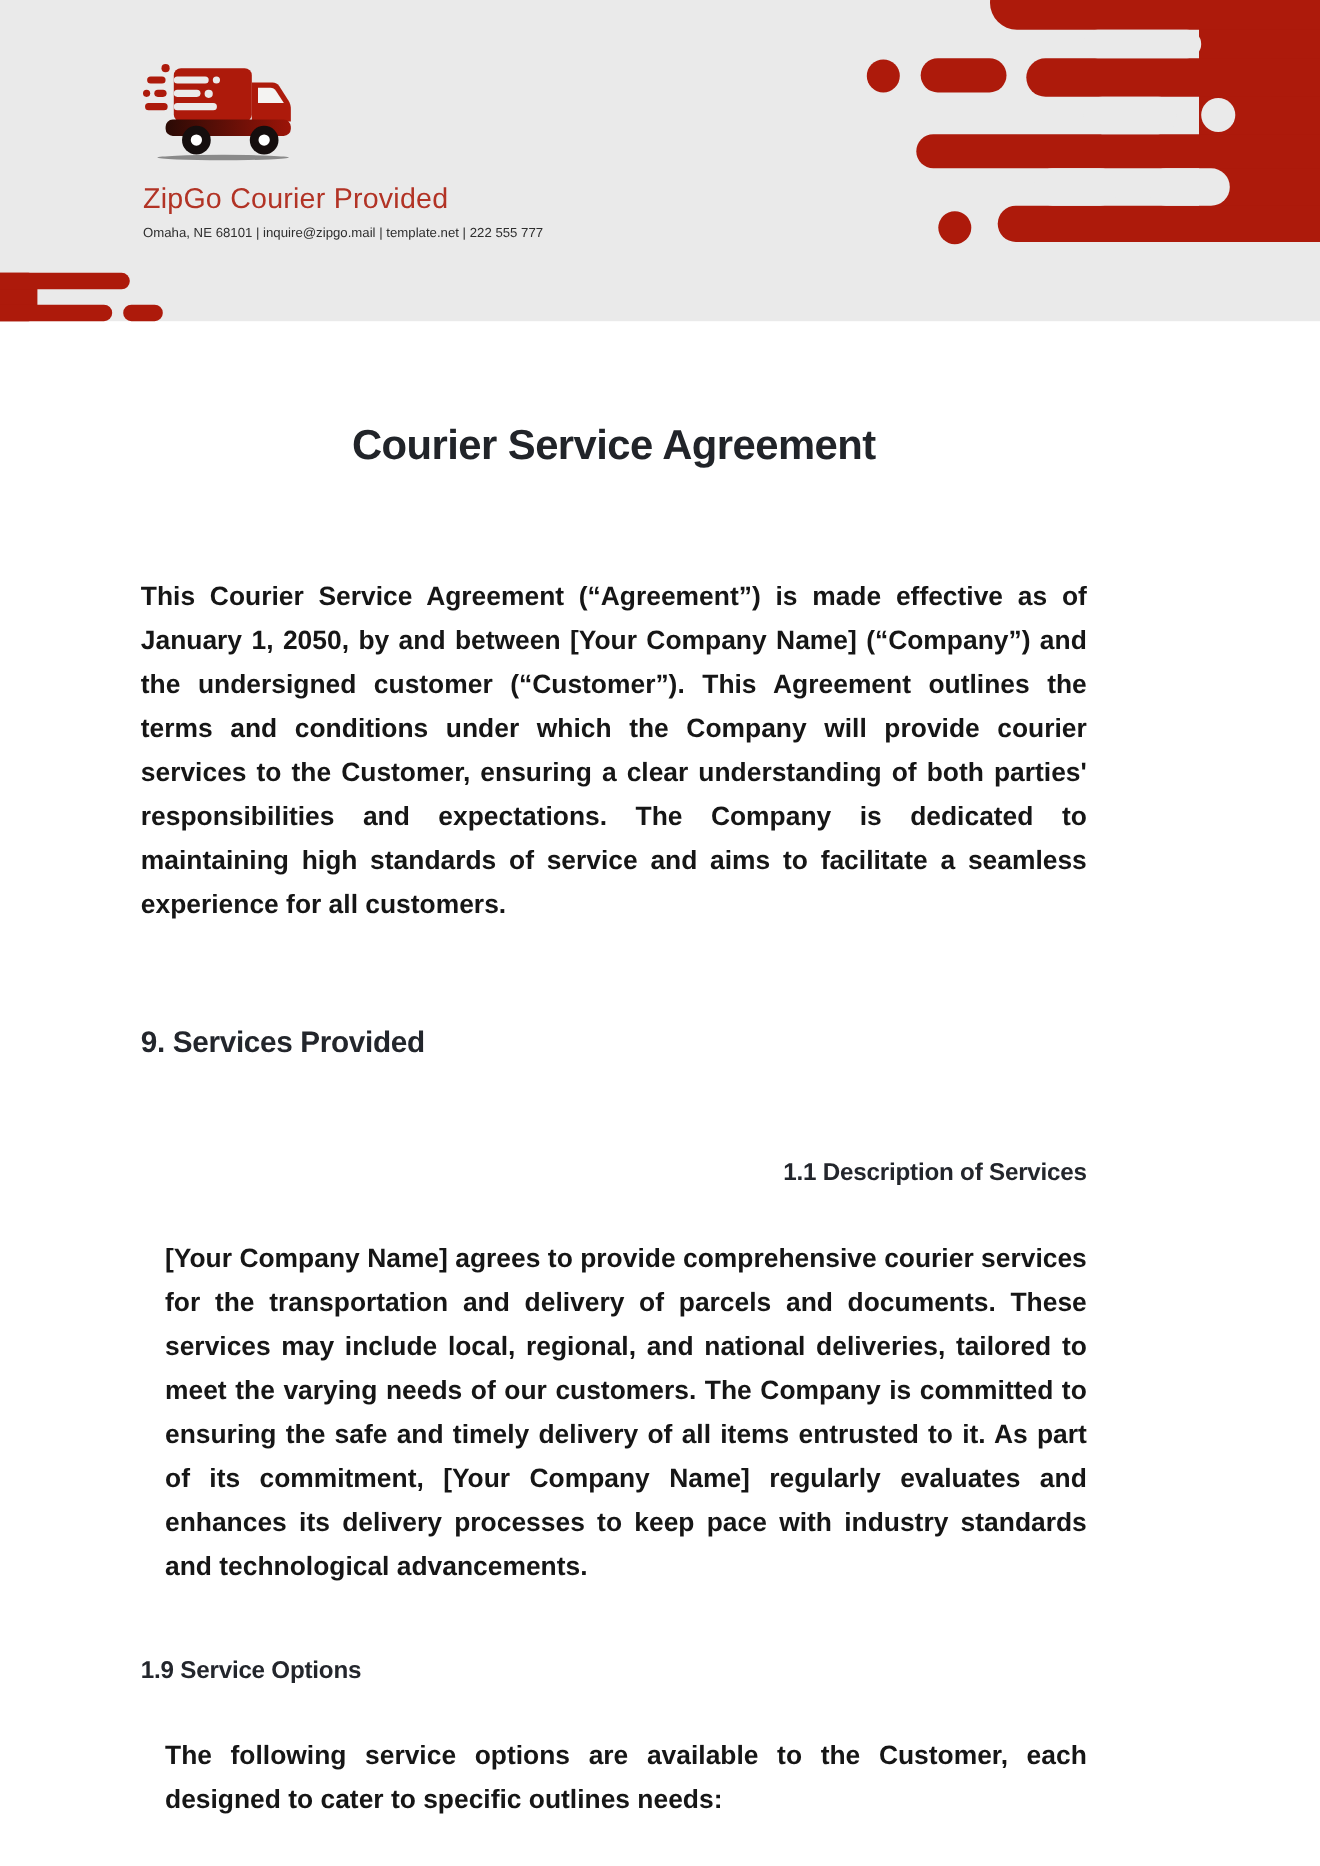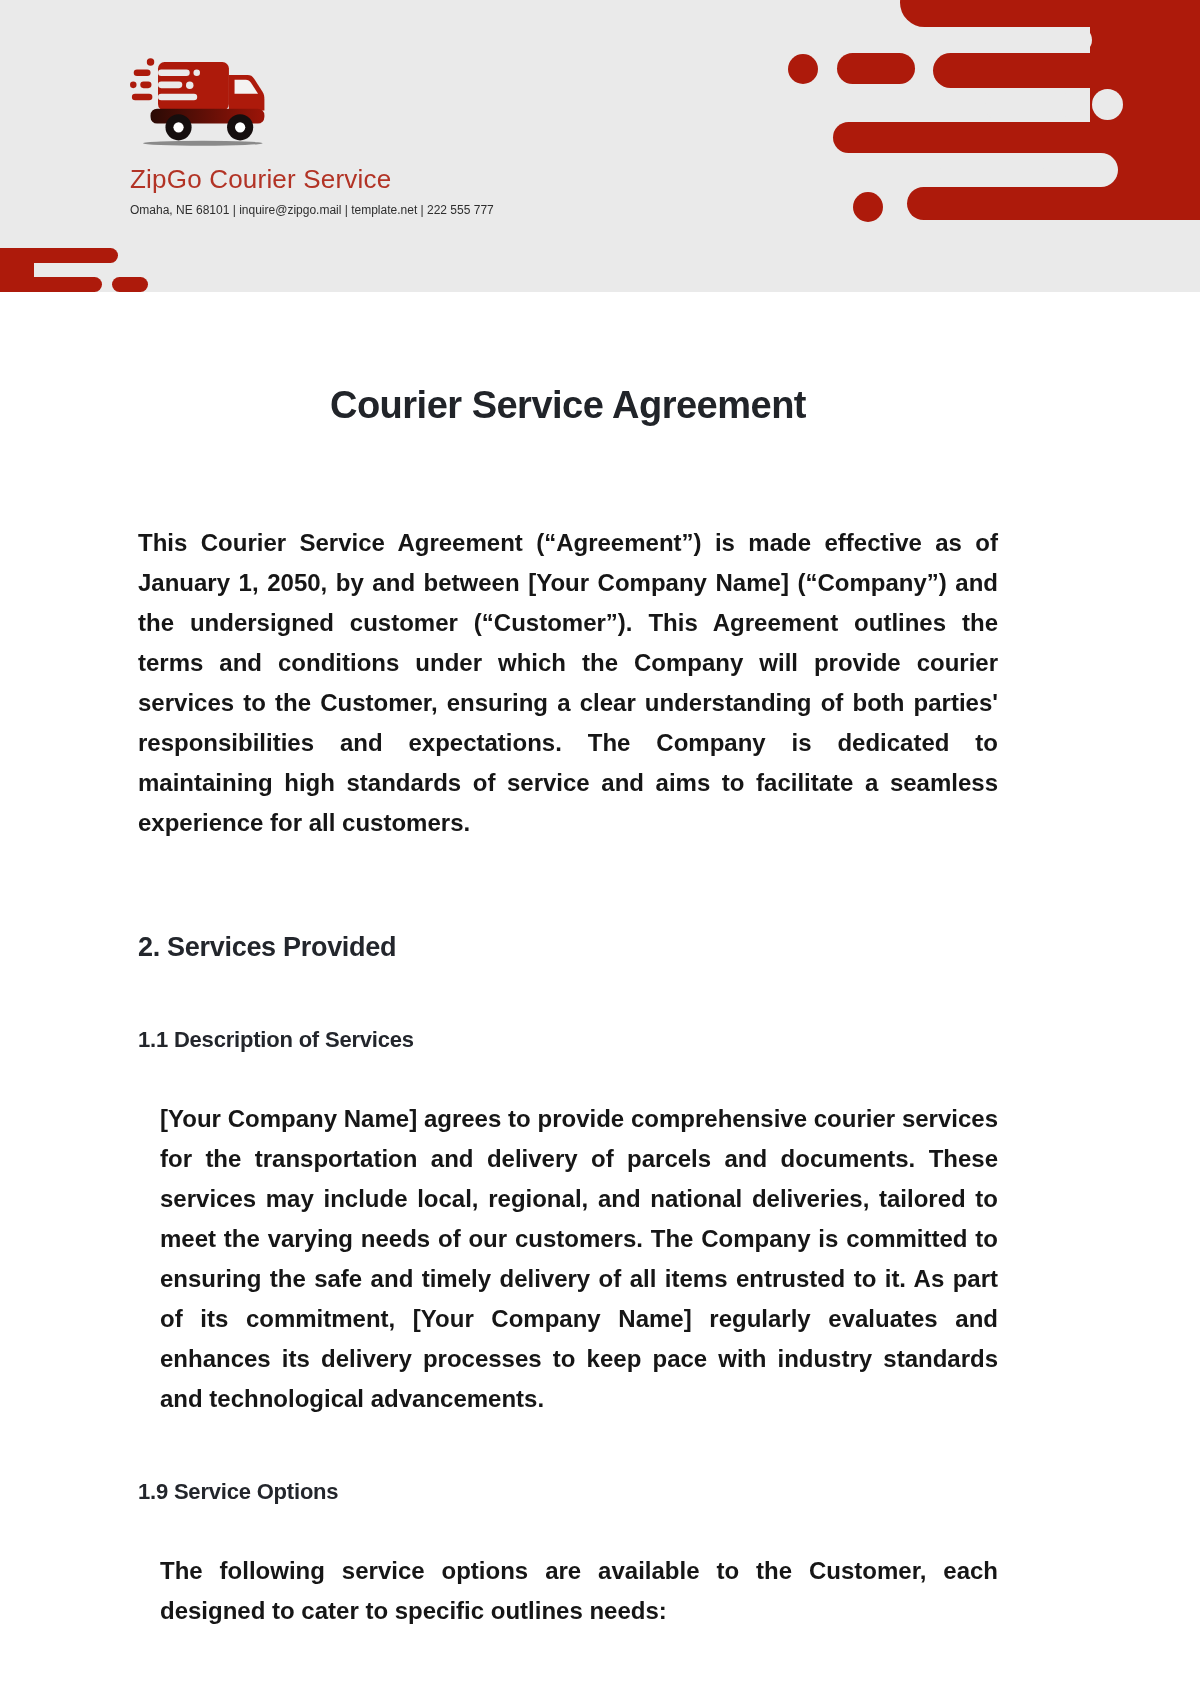--- a/index.html
+++ b/index.html
@@ -33,28 +33,28 @@
   .bl-bot  { left:-10px; top:277px; width:112px; height:15px; border-radius:8px; }
   .bl-conn { left:-10px; top:248px; width:44px;  height:44px; border-radius:8px; }
   .bl-pill { left:112px; top:277px; width:36px;  height:15px; border-radius:8px; }
 
   
   .brand { position:absolute; left:130px; top:56px; width:600px; }
   .company-name { margin-top:8px; font-size:26px; line-height:30px; color:#b23325; letter-spacing:0.2px; }
   .contact-line { margin-top:5px; font-size:12px; line-height:22px; color:#2e2e2e; }
 
   
-  .doc { position:absolute; left:138px; top:0; width:860px; color:#161616; }
+  .doc { position:absolute; left:128px; top:0; width:860px; color:#161616; }
   .doc h1 { margin-top:383px; font-size:38px; line-height:44px; font-weight:700; text-align:center;
             color:#212429; letter-spacing:-0.5px; }
   .doc p  { font-size:24px; line-height:40px; text-align:justify; color:#161616;font-weight:bold; }
   .doc .p-intro { margin-top:96px; }
   .doc h2 { margin-top:86px; font-size:27px; line-height:36px; font-weight:700; color:#23262c; letter-spacing:-0.3px; }
   .doc h3 { font-size:22px; line-height:30px; font-weight:700; color:#23262c; letter-spacing:-0.2px; }
-  .doc .h3-first  { margin-top:60px; }
+  .doc .h3-first  { margin-top:86px;text-align:right; }
   .doc .h3-second { margin-top:58px; }
   .doc .p-sub { margin-top:44px;margin-left:22px; }
 </style>
 </head>
 <body>
 
 <div class="page">
 
   <header class="band">
 
@@ -109,31 +109,31 @@
         <path d="M106 20 h20 c3 0 5.2 1.2 6.8 3.6 l9 14 c1.6 2.6 2.2 5 2.2 8 v12.4 h-38 z" fill="#ad1a0b"></path>
         <path d="M112 25 h12 c2.5 0 4.1 1 5.6 3.2 l7.6 11.8 h-25.2 z" fill="#f4f3f2"></path>
 
         <rect x="22" y="56" width="122" height="16" rx="7" fill="url(#chassisGrad)"></rect>
 
         <circle cx="52" cy="76" r="14" fill="#150e0e"></circle>
         <circle cx="52" cy="76" r="5.5" fill="#ffffff"></circle>
         <circle cx="118" cy="76" r="14" fill="#150e0e"></circle>
         <circle cx="118" cy="76" r="5.5" fill="#ffffff"></circle>
       </svg>
-      <div class="company-name">ZipGo Courier Service</div>
+      <div class="company-name">ZipGo Courier Provided</div>
       <div class="contact-line">Omaha, NE 68101 | inquire@zipgo.mail | template.net | 222 555 777</div>
     </div>
   </header>
 
   <main class="doc">
     <h1>Courier Service Agreement</h1>
 
     <p class="p-intro">This Courier Service Agreement (“Agreement”) is made effective as of January 1, 2050, by and between [Your Company Name] (“Company”) and the undersigned customer (“Customer”). This Agreement outlines the terms and conditions under which the Company will provide courier services to the Customer, ensuring a clear understanding of both parties' responsibilities and expectations. The Company is dedicated to maintaining high standards of service and aims to facilitate a seamless experience for all customers.</p>
 
-    <h2>2. Services Provided</h2>
+    <h2>9. Services Provided</h2>
 
     <h3 class="h3-first">1.1 Description of Services</h3>
     <p class="p-sub">[Your Company Name] agrees to provide comprehensive courier services for the transportation and delivery of parcels and documents. These services may include local, regional, and national deliveries, tailored to meet the varying needs of our customers. The Company is committed to ensuring the safe and timely delivery of all items entrusted to it. As part of its commitment, [Your Company Name] regularly evaluates and enhances its delivery processes to keep pace with industry standards and technological advancements.</p>
 
     <h3 class="h3-second">1.9 Service Options</h3>
     <p class="p-sub">The following service options are available to the Customer, each designed to cater to specific outlines needs:</p>
   </main>
 
 </div>
 

